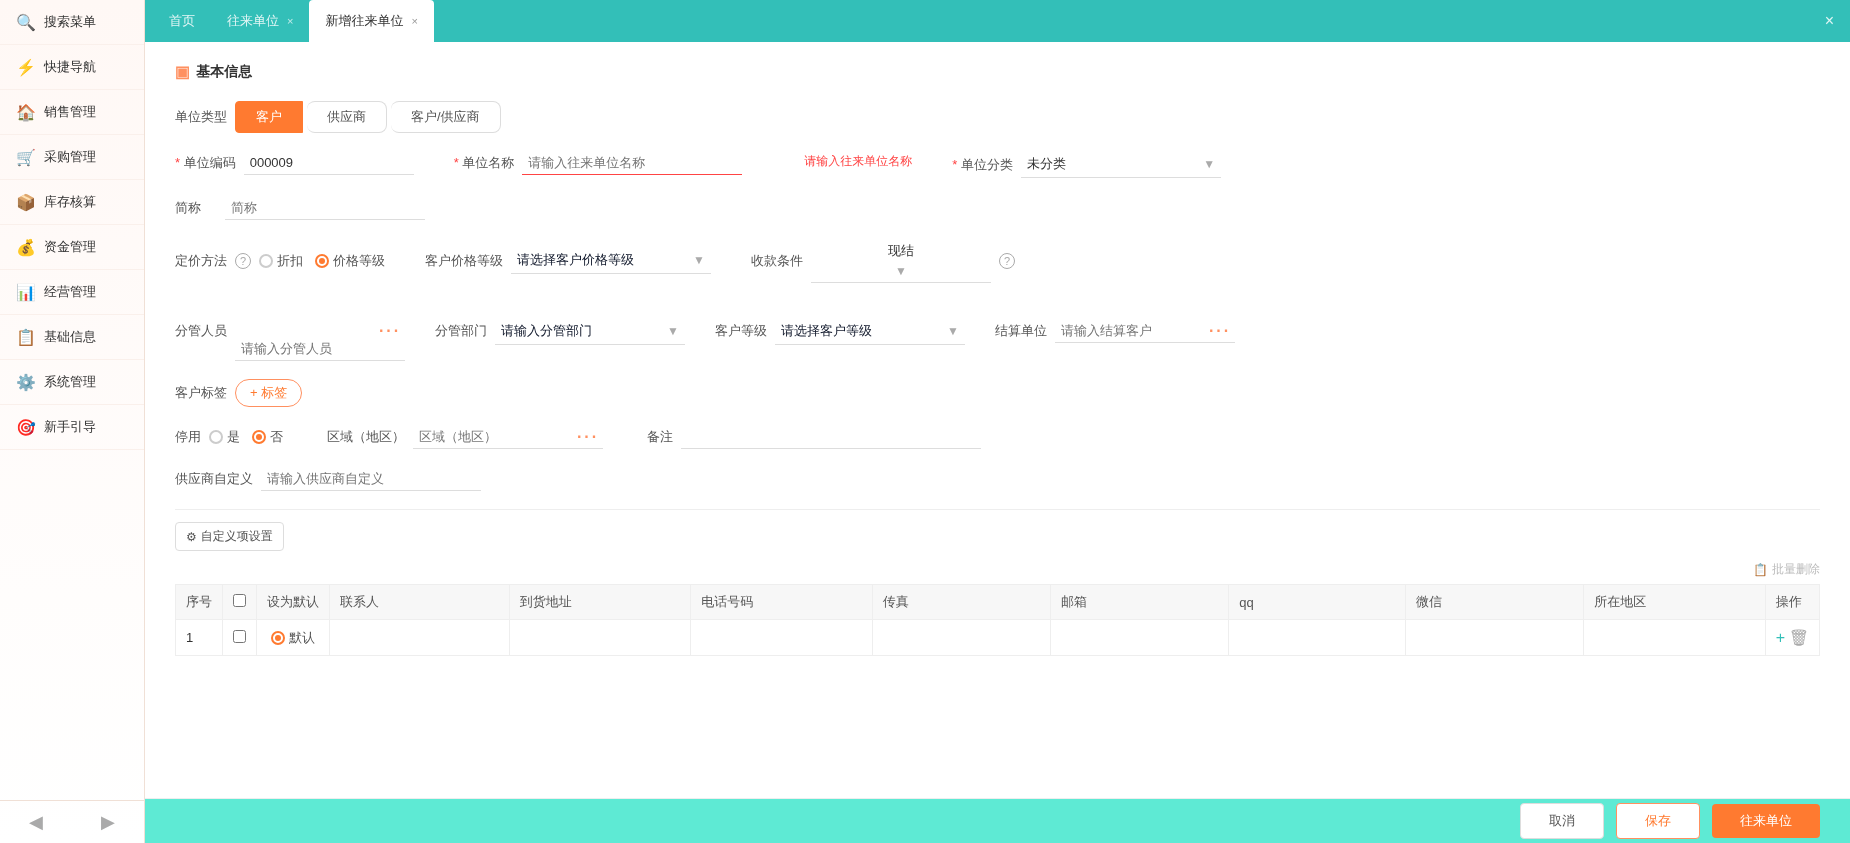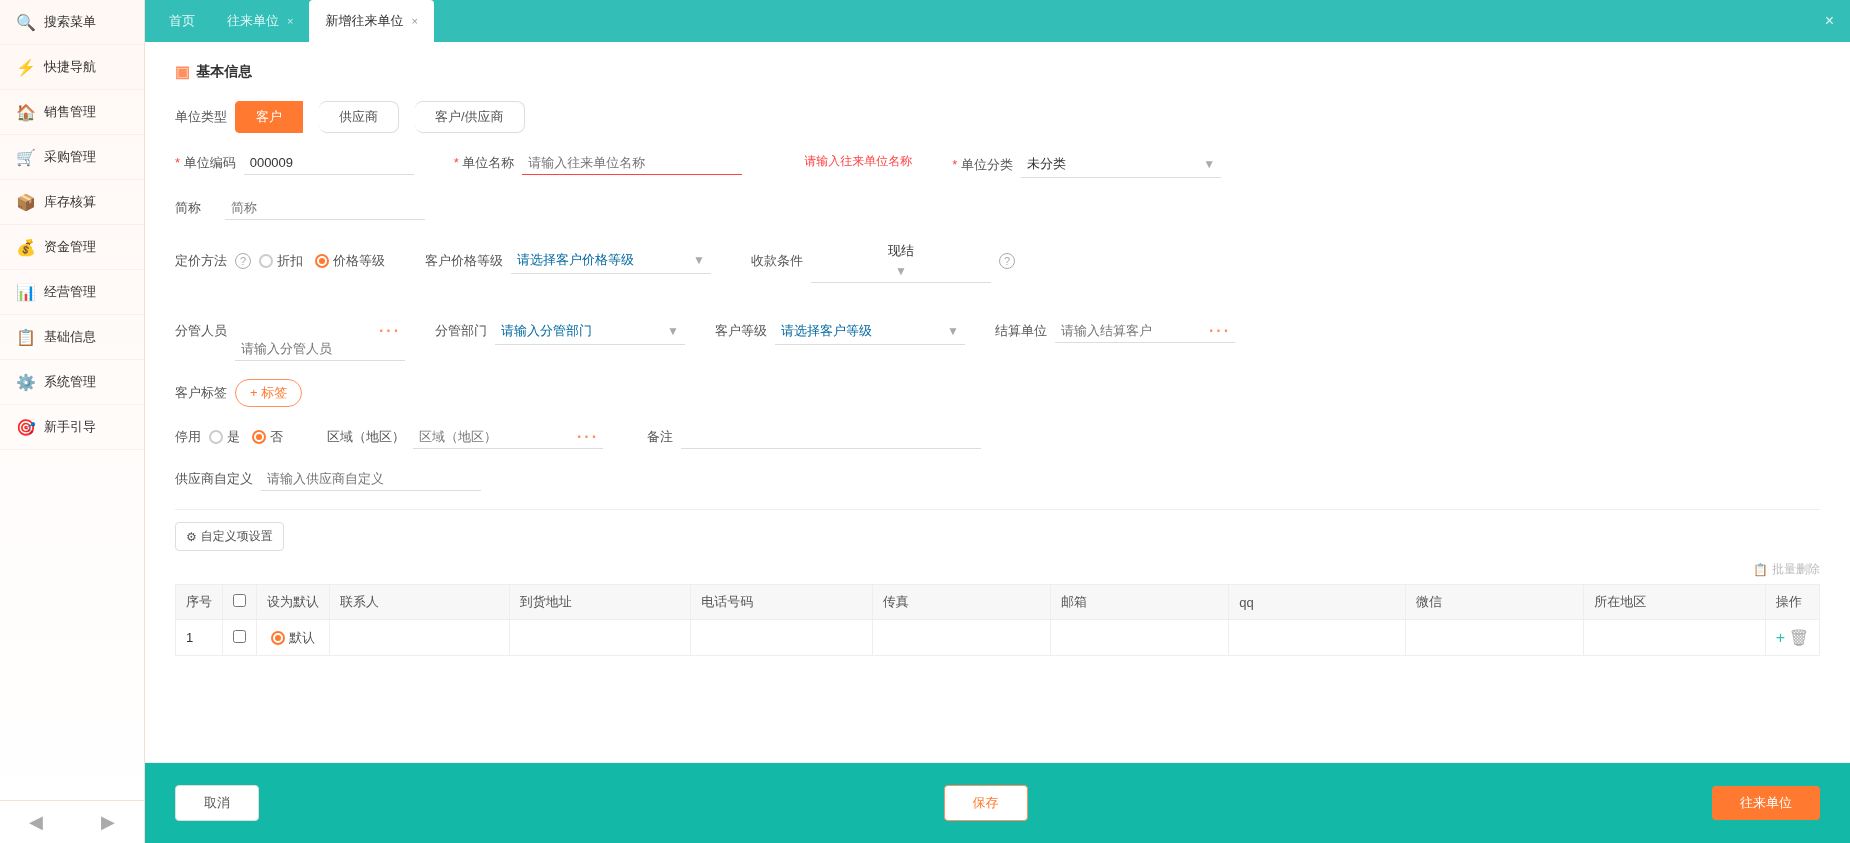--- a/index.html
+++ b/index.html
@@ -168,28 +168,28 @@
       border: none;
       border-bottom: 1px solid #ddd;
       padding: 4px 6px;
       font-size: 13px;
       min-width: 160px;
       cursor: pointer;
       background: transparent;
       color: #333;
       gap: 4px;
     }
-    .form-select-text { flex: 1; color: #0369a1; font-size: 13px; }
+    .form-select-text { flex: 1; color: #0f172a; font-size: 13px; }
     .form-select-text.value { color: #333; }
     .dropdown-arrow { color: #aaa; font-size: 12px; }
 
     
     .unit-type-group {
       display: flex;
-      gap: 16px;
+      gap: 4px;
     }
     .unit-type-btn {
       padding: 6px 20px;
       border: 1px solid #ddd;
       font-size: 13px;
       cursor: pointer;
       background: #fff;
       color: #555;
     }
     .unit-type-btn:first-child { border-radius: 4px 0 0 4px; }
@@ -293,26 +293,26 @@
     }
     tbody td {
       padding: 8px 10px;
       border: 1px solid #eee;
       color: #333;
     }
     .checkbox-cell { width: 30px; text-align: center; }
 
     
     .footer-bar {
-      background: #14b8a6;
+      background: #5eead4;
       border-top: 1px solid #eee;
-      padding: 22px 30px;
-      display: flex;
-      align-items: center;
-      justify-content: space-between;
+      padding: 4px 30px;
+      display: flex;
+      align-items: center;
+      justify-content: flex-end;
       gap: 12px;
       flex-shrink: 0;
     }
     .btn-cancel {
       padding: 8px 28px;
       border: 1px solid #ddd;
       background: #fff;
       color: #555;
       font-size: 13px;
       border-radius: 4px;

